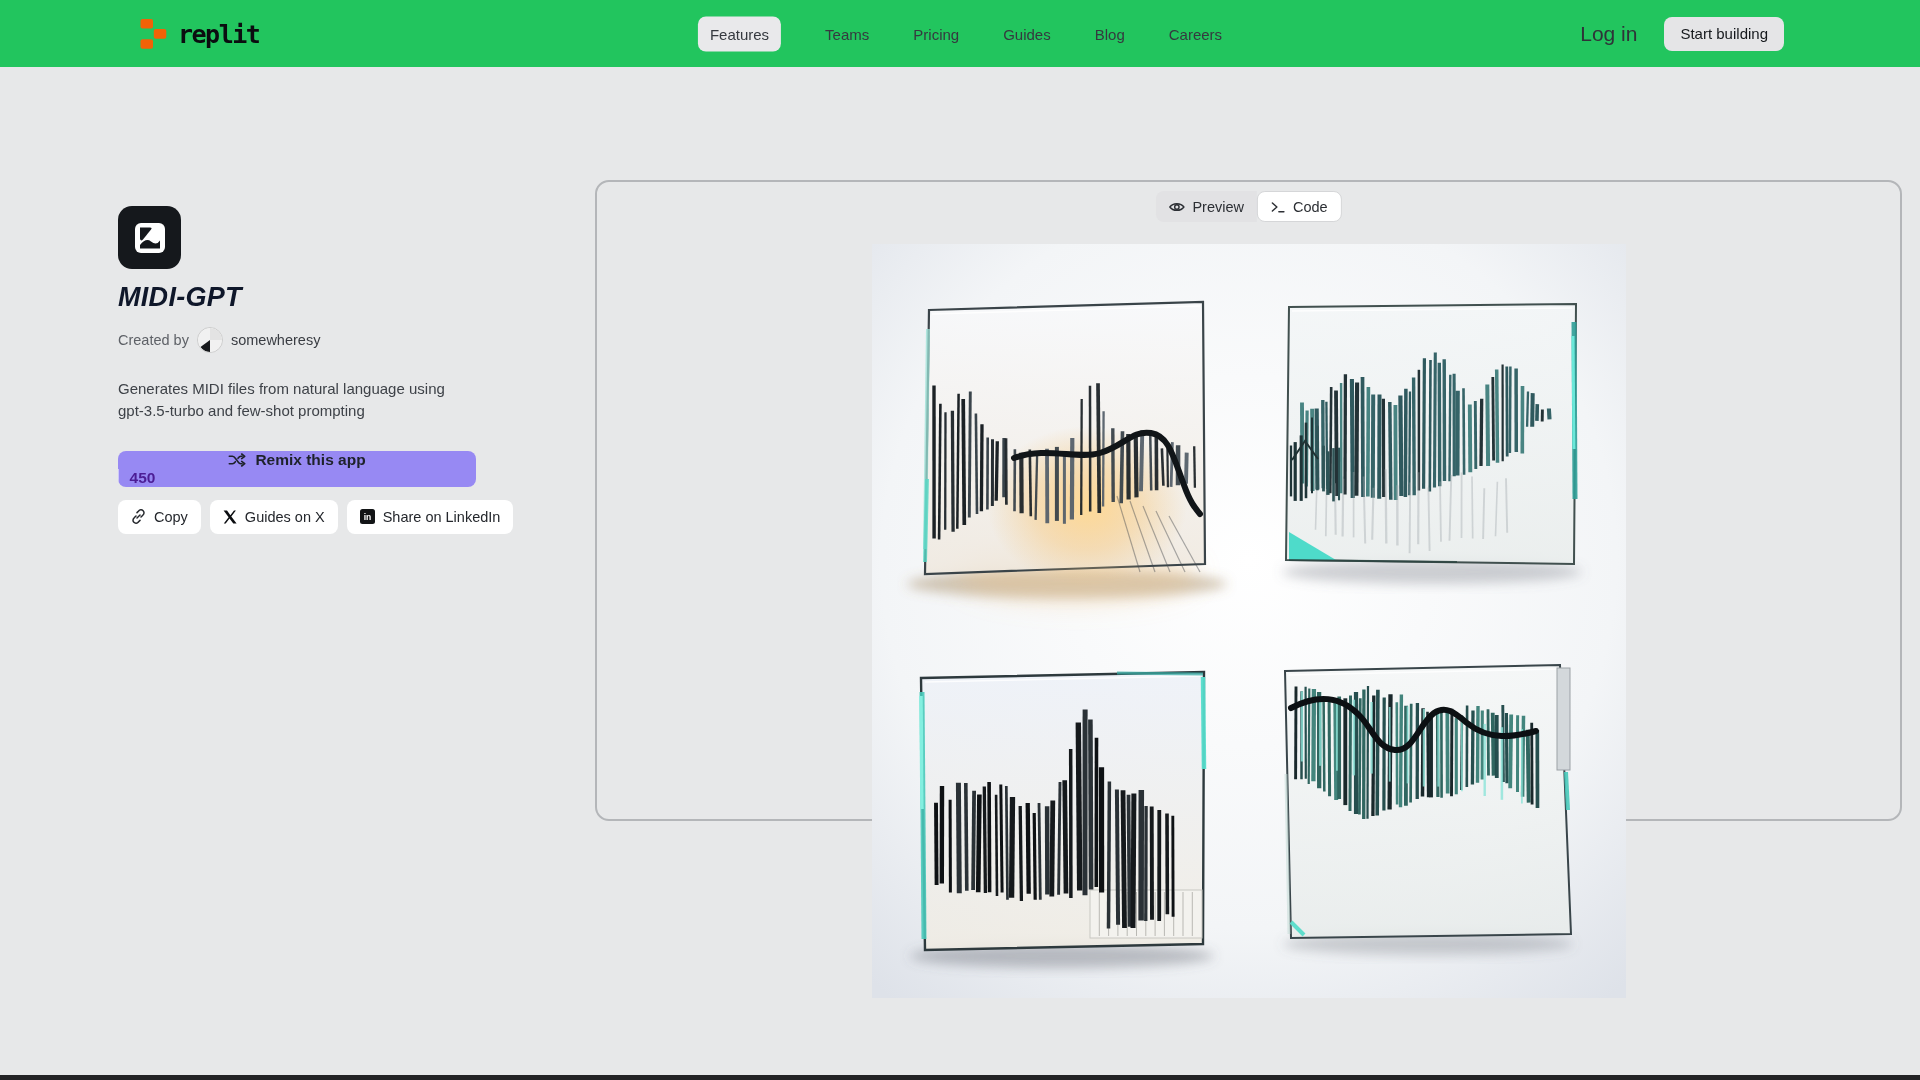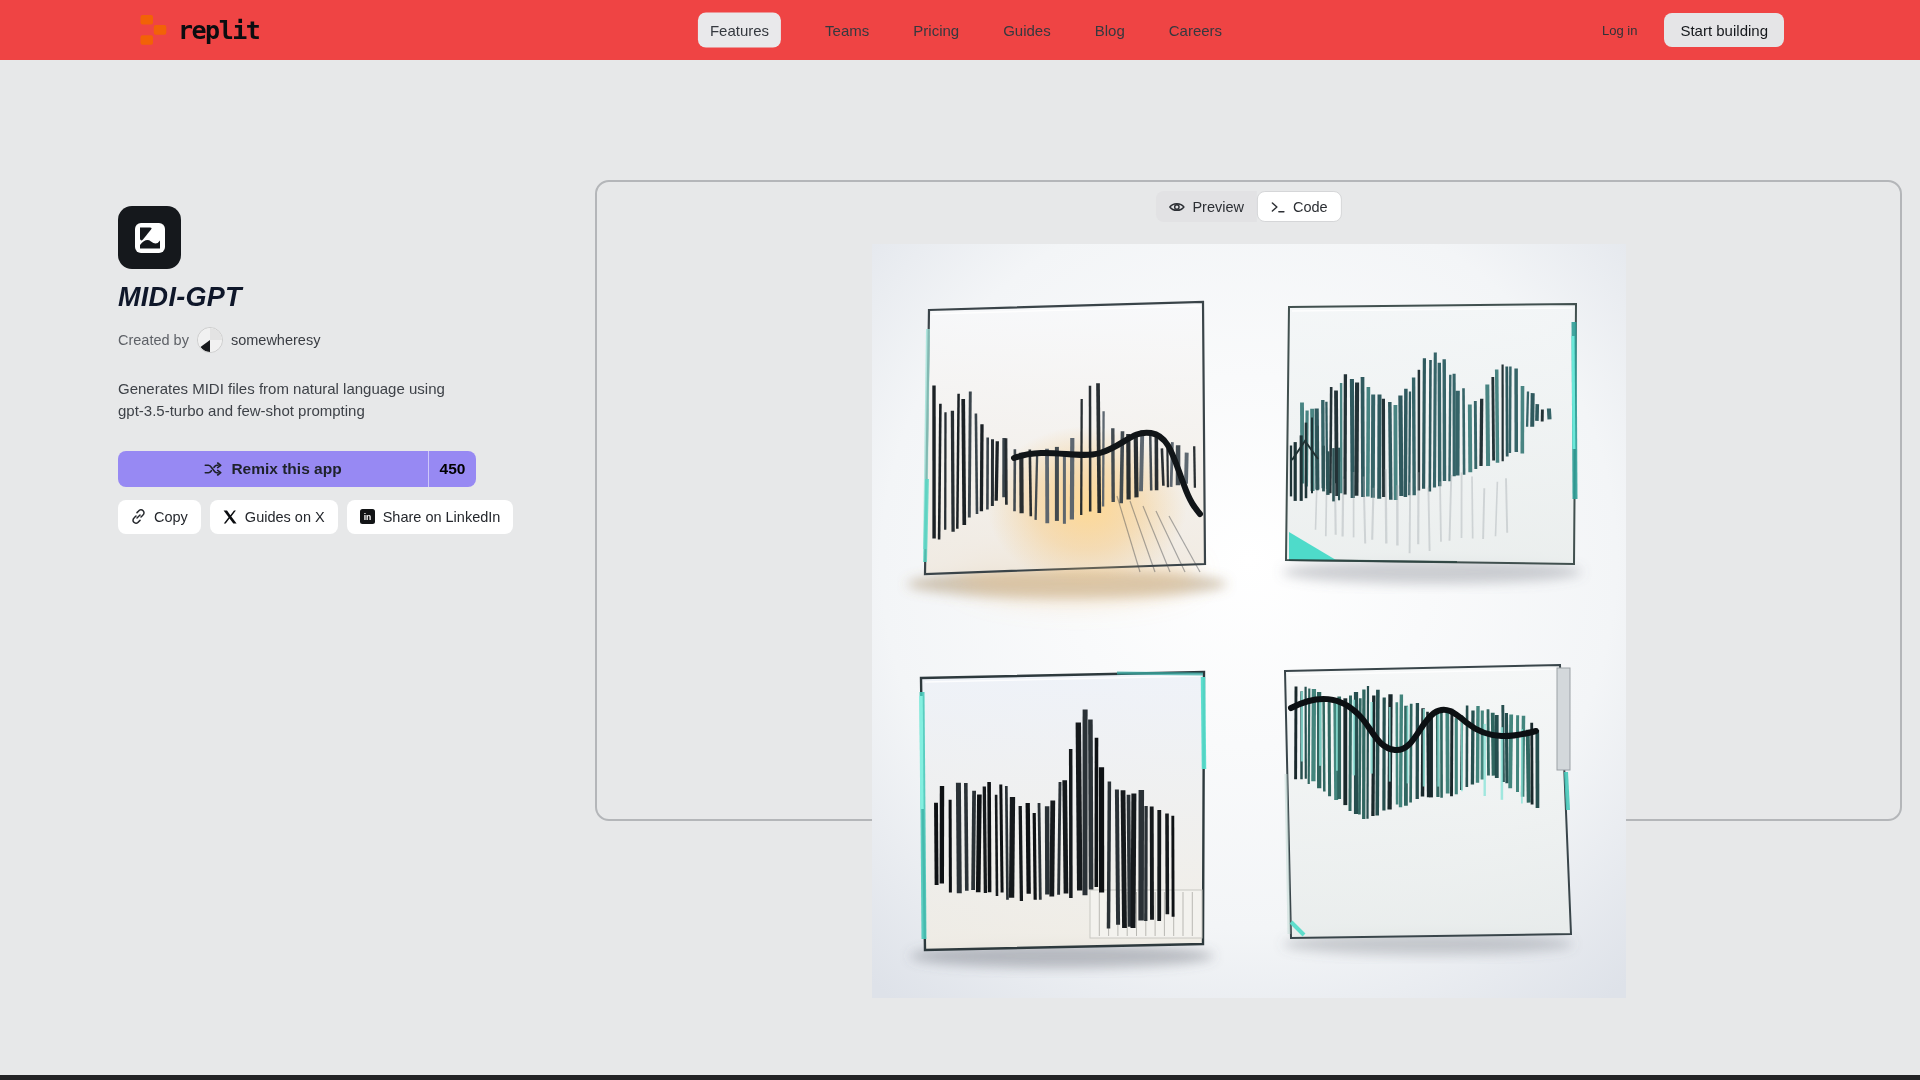--- a/index.html
+++ b/index.html
@@ -1,52 +1,52 @@
 <!DOCTYPE html>
 <html><head>
 <meta charset="utf-8">
 <style>
   * { margin:0; padding:0; box-sizing:border-box; }
   html,body { width:1920px; height:1080px; overflow:hidden; background:#e7e8e9;
               font-family:"Liberation Sans", sans-serif; }
 
   
-  .header { position:absolute; top:0; left:0; width:1920px; height:60px; background:#ef4444; }
+  .header { position:absolute; top:0; left:0; width:1920px; height:67px; background:#22c55e; }
   .logo { position:absolute; left:140px; top:50%; transform:translateY(-50%);
           display:flex; align-items:center; gap:11px; cursor:pointer; }
   .logo-text { font-family:"DejaVu Sans Mono", monospace; font-weight:700; font-size:25px;
                color:#0b0d10; letter-spacing:-1.5px; }
   .main-nav { position:absolute; left:954px; top:50%; transform:translate(-50%,-50%);
               display:flex; align-items:center; gap:44px; }
   .nav-item { font-size:15px; color:#35393f; cursor:pointer; white-space:nowrap; }
   .nav-item.active { background:#e9e9eb; border-radius:8px; padding:9px 12px;margin-left:12px; }
   .header-right { position:absolute; right:136px; top:50%; transform:translateY(-50%);
                   display:flex; align-items:center; gap:27px; }
-  .login { font-size:13px; color:#2f3338; cursor:pointer;padding-left:24px; }
+  .login { font-size:21px; color:#2f3338; cursor:pointer;padding-left:24px; }
   .start-btn { background:#e5e5e7; border:none; border-radius:8px; height:34px; padding:0 16px;
                font-size:15px; color:#15181c; cursor:pointer; font-family:inherit; }
 
   
   .app-info { position:absolute; left:118px; top:206px; width:358px; }
   .app-icon { width:63px; height:63px; background:#15181c; border-radius:14px;
               display:flex; align-items:center; justify-content:center; }
   .app-title { margin-top:13px; font-size:27px; font-weight:700; color:#0f172a; letter-spacing:.3px;font-style:italic; }
   .created-row { margin-top:14px; display:flex; align-items:center; gap:8px; font-size:14.5px; }
   .created-label { color:#5e6167; }
   .creator-name { color:#393c42; cursor:pointer; }
   .avatar { width:26px; height:26px; border-radius:50%; background:#f2f2f2;
             border:1px solid #cccccc; overflow:hidden; flex:0 0 auto; }
   .app-desc { margin-top:25px; font-size:15px; line-height:1.45; color:#3e4248; width:348px; }
   .remix-btn { margin-top:29px; display:flex; align-items:stretch; height:36px; width:358px;
-               border-radius:8px; background:#9789f3; overflow:hidden; cursor:pointer; }
+               border-radius:8px; background:#9789f3; overflow:hidden; cursor:pointer;flex-direction:column; }
   .remix-main { flex:1; display:flex; align-items:center; justify-content:center; gap:9px;
                 font-weight:700; font-size:15.5px; color:#1e222a; }
   .remix-count { width:48px; border-left:1.5px solid rgba(252,252,253,.55);
                  display:flex; align-items:center; justify-content:center;
-                 font-weight:700; font-size:15.5px; color:#000000; }
+                 font-weight:700; font-size:15.5px; color:#4c1d95; }
   .share-row { margin-top:13px; display:flex; gap:9px; }
   .share-btn { display:flex; align-items:center; gap:8px; background:#ffffff; border:none;
                border-radius:8px; height:34px; padding:0 13px; font-size:14.5px; color:#24272c;
                cursor:pointer; font-family:inherit; white-space:nowrap; }
 
   
   .viewer-panel { position:absolute; left:595px; top:180px; width:1307px; height:641px;
                   border:2px solid #b4b6b9; border-radius:14px; }
   .tabs { position:absolute; top:9px; left:50%; transform:translateX(-50%); display:flex; height:31px; }
   .tab-preview { display:flex; align-items:center; gap:8px; padding:0 13px; background:#e2e2e4;

